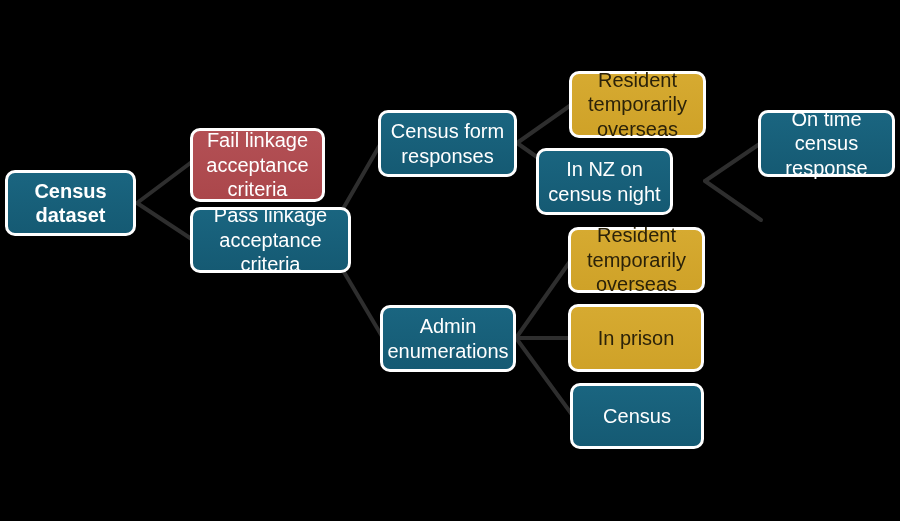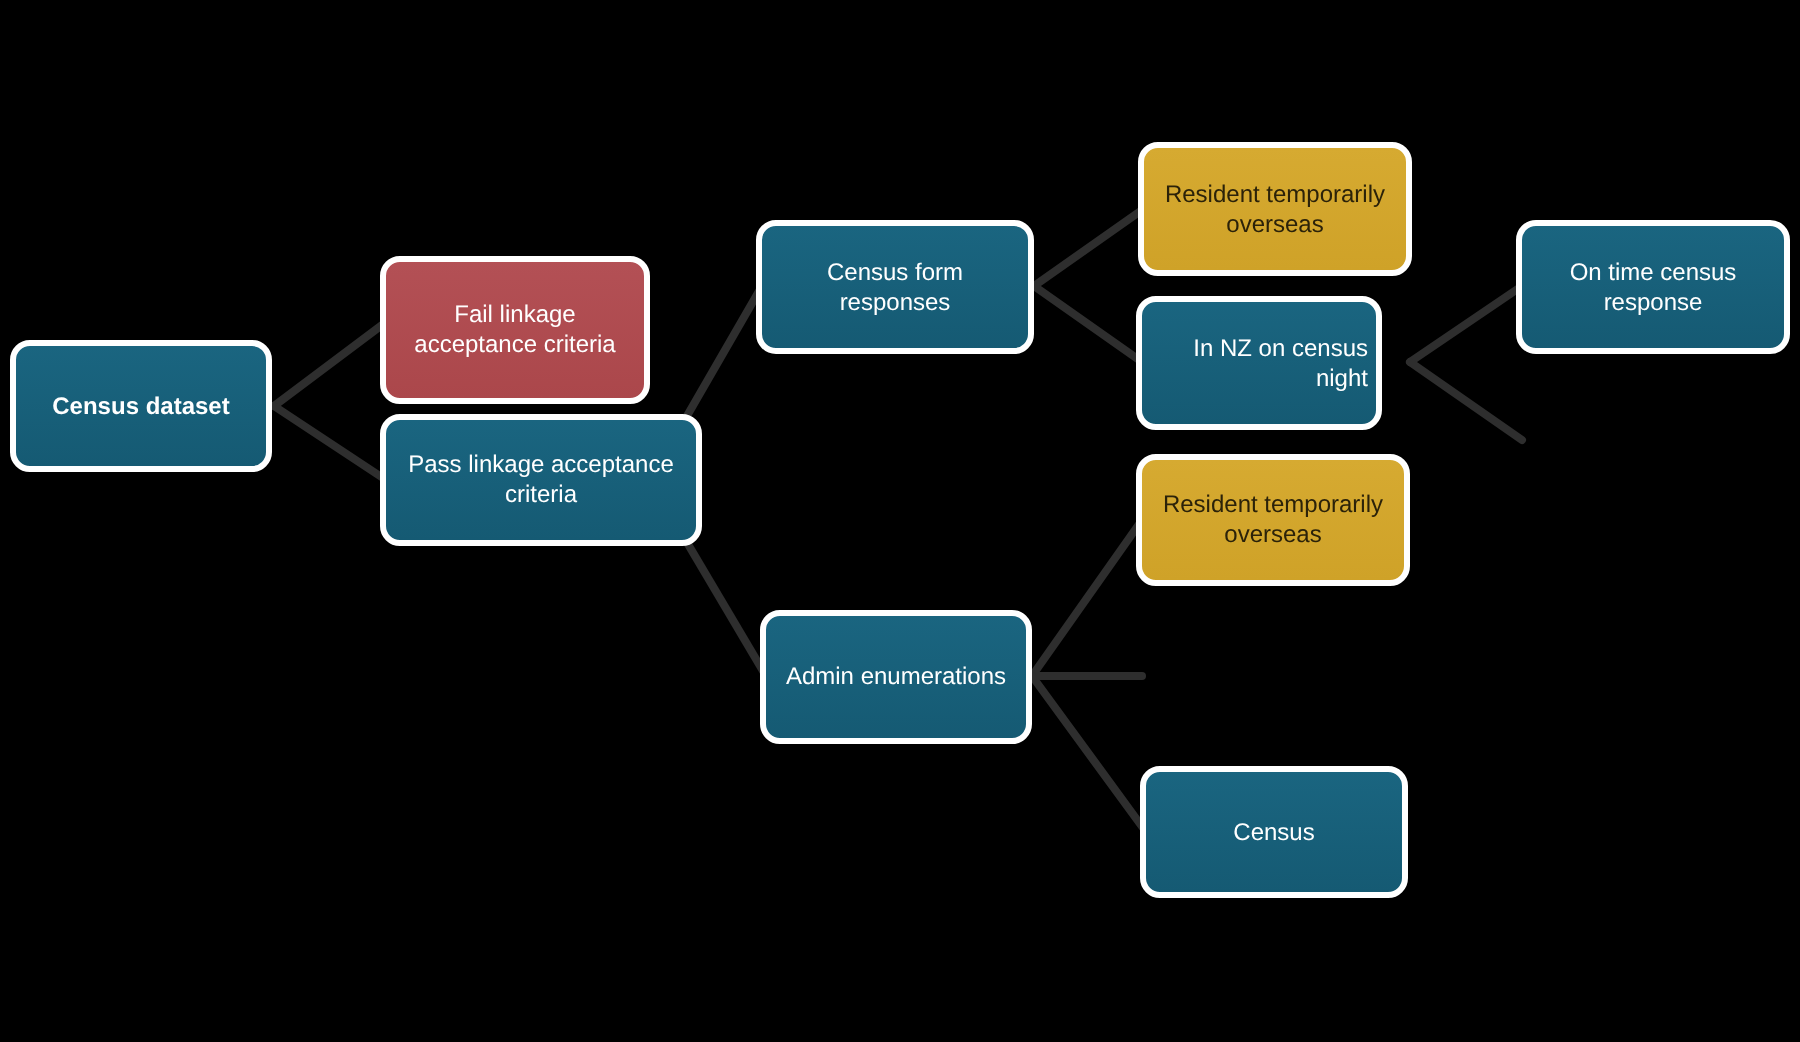--- a/index.html
+++ b/index.html
@@ -29,21 +29,21 @@
   .node {
     position: absolute;
     z-index: 1;
     box-sizing: border-box;
     border: 3px solid #ffffff;
     border-radius: 10px;
     display: flex;
     align-items: center;
     justify-content: center;
     text-align: center;
-    font-size: 12px;
+    font-size: 20px;
     line-height: 1.22;
     padding: 3px 4px;
   }
   .node.teal {
     background: linear-gradient(180deg, #1a6580 0%, #155a73 100%);
     color: #ffffff;
   }
   .node.red {
     background: linear-gradient(180deg, #b35055 0%, #ab474b 100%);
     color: #ffffff;
@@ -75,25 +75,26 @@
   <div class="node teal" style="left:5px; top:170px; width:131px; height:66px;font-weight:bold;">Census dataset</div>
 
   <div class="node red" style="left:190px; top:128px; width:135px; height:74px;">Fail linkage acceptance criteria</div>
 
   <div class="node teal" style="left:190px; top:207px; width:161px; height:66px;">Pass linkage acceptance criteria</div>
 
   <div class="node teal" style="left:378px; top:110px; width:139px; height:67px;">Census form responses</div>
 
   <div class="node yellow" style="left:569px; top:71px; width:137px; height:67px;">Resident temporarily overseas</div>
 
-  <div class="node teal" style="left:568px; top:148px; width:123px; height:67px;text-align:right;">In NZ on census night</div>
+  <div class="node teal" style="left:536px; top:148px; width:137px; height:67px;">In NZ on census night</div>
 
   <div class="node teal" style="left:758px; top:110px; width:137px; height:67px;">On time census response</div>
 
 
   <div class="node teal" style="left:380px; top:305px; width:136px; height:67px;">Admin enumerations</div>
 
   <div class="node yellow" style="left:568px; top:227px; width:137px; height:66px;">Resident temporarily overseas</div>
 
+  <div class="node yellow" style="left:568px; top:304px; width:136px; height:68px;">In prison</div>
 
   <div class="node teal" style="left:570px; top:383px; width:134px; height:66px;">Census</div>
 
 </div>
 
 </body></html>

